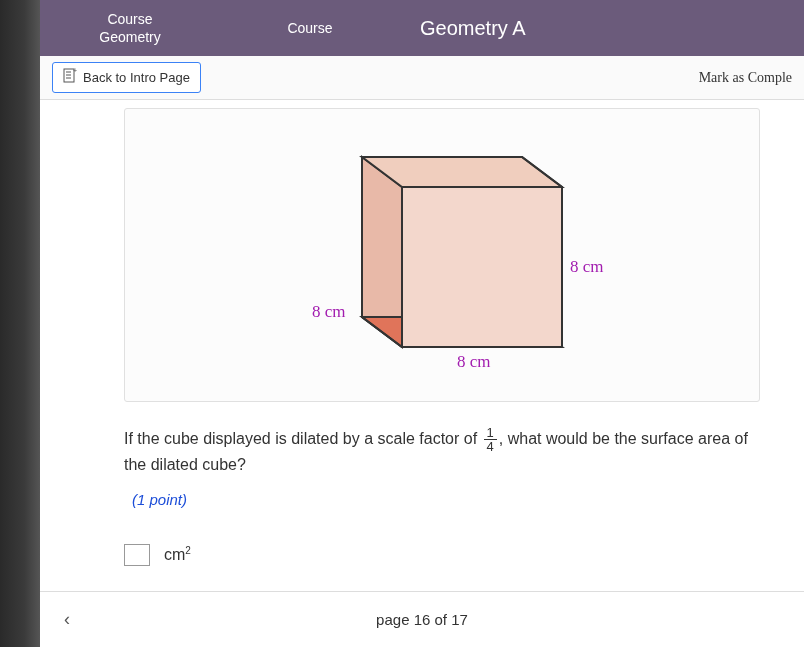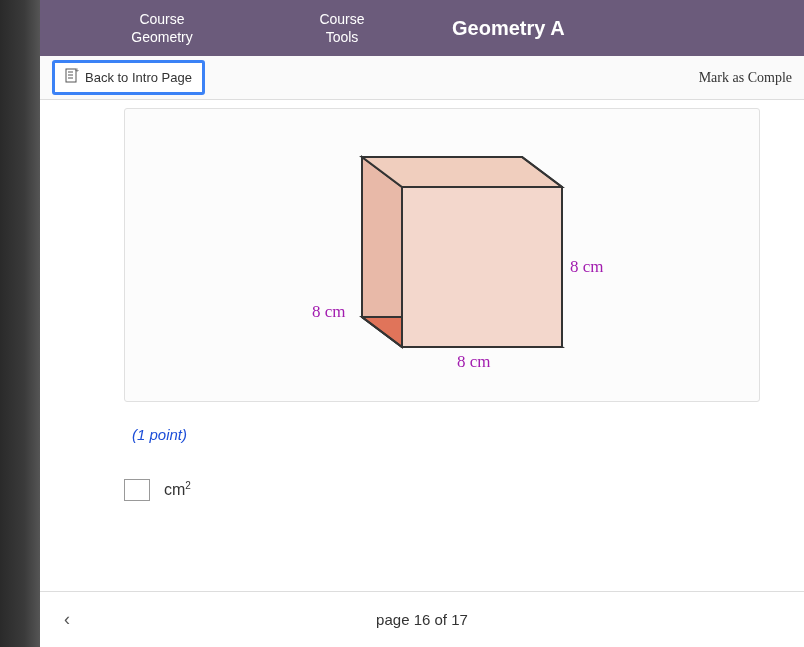--- a/index.html
+++ b/index.html
@@ -24,49 +24,48 @@
     background: #fff;
     display: flex;
     flex-direction: column;
   }
   .topnav {
     background: #6b5b7b;
     color: #fff;
     height: 56px;
     display: flex;
     align-items: center;
-    padding-left: 32px;
   }
   .nav-item {
     width: 180px;
     text-align: center;
     font-size: 14px;
     line-height: 1.3;
     cursor: pointer;
   }
   .nav-title {
     flex: 1;
     font-size: 20px;
-    font-weight: 700;
+    font-weight: 400;
     padding-left: 20px;
   }
   .subbar {
     height: 44px;
     border-bottom: 1px solid #ddd;
     display: flex;
     align-items: center;
     justify-content: space-between;
     padding: 0 12px;
     background: #fafafa;
   }
   .back-btn {
     display: flex;
     align-items: center;
     gap: 6px;
-    border: 3px solid #3b82f6;
+    border: 1px solid #3b82f6;
     border-radius: 3px;
     padding: 5px 10px;
     background: #fff;
     font-size: 13px;
     color: #333;
     cursor: pointer;
   }
   .mark-complete {
     font-size: 14px;
     color: #333;
@@ -165,21 +164,20 @@
 
 <div class="app">
 
   <div class="topnav">
     <div class="nav-item">
       <div>Course</div>
       <div>Geometry</div>
     </div>
     <div class="nav-item">
       <div>Course</div>
-      <div>Tools</div>
     </div>
     <div class="nav-title">Geometry A</div>
   </div>
 
   <div class="subbar">
     <button class="back-btn">
       <span>
         <svg width="14" height="16" viewBox="0 0 14 16">
           <rect x="1" y="1" width="10" height="13" fill="none" stroke="#555" stroke-width="1"></rect>
           <line x1="3" y1="4" x2="8" y2="4" stroke="#555" stroke-width="1"></line>
@@ -214,20 +212,23 @@
           <polyline points="90,30 90,190 130,220 290,220 290,60 250,30 90,30" fill="none" stroke="#333" stroke-width="2"></polyline>
           <line x1="130" y1="60" x2="130" y2="220" stroke="#333" stroke-width="2"></line>
           <line x1="130" y1="60" x2="290" y2="60" stroke="#333" stroke-width="2"></line>
         </svg>
         <div class="cube-label" style="left:40px; top:175px;">8 cm</div>
         <div class="cube-label" style="left:185px; top:225px;">8 cm</div>
         <div class="cube-label" style="left:298px; top:130px;">8 cm</div>
       </div>
     </div>
 
+    <div class="question">
+      <span>If the cube displayed is dilated by a scale factor of </span><span class="frac"><span class="num">1</span><span class="den">4</span></span><span>, what would be the surface area of the dilated cube?</span>
+    </div>
 
     <div class="points">(1 point)</div>
 
     <div class="answer-row">
       <input class="ans-input" type="text" value="" style="">
       <span class="unit">
         <span>cm</span><sup>2</sup>
       </span>
     </div>
 

